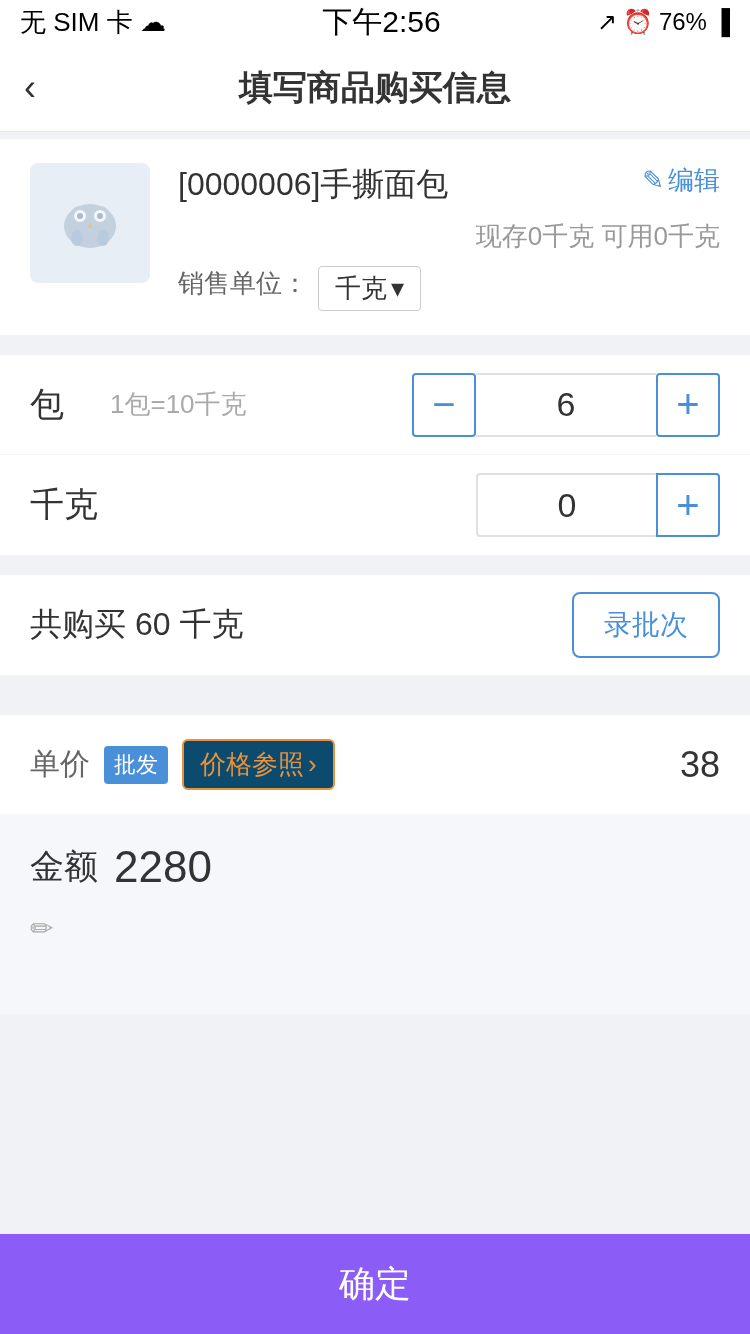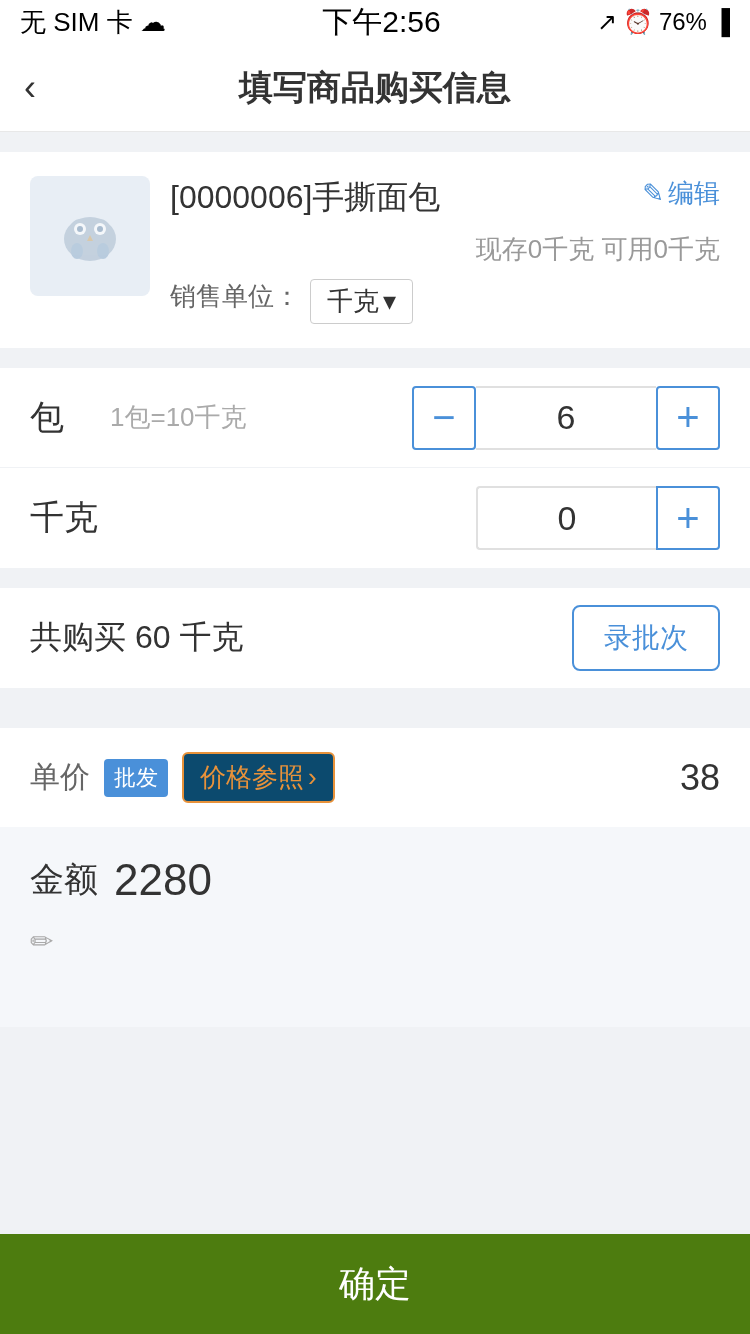--- a/index.html
+++ b/index.html
@@ -67,22 +67,22 @@
       font-weight: 600;
       color: #333;
     }
 
     
     .product-card {
       background: #fff;
       padding: 24px 30px;
       display: flex;
       align-items: flex-start;
-      gap: 20px;
-      margin-top: 20px;
+      gap: 28px;
+      margin-top: 7px;
     }
     .product-image {
       width: 120px;
       height: 120px;
       background: #e8eef5;
       border-radius: 8px;
       display: flex;
       align-items: center;
       justify-content: center;
       flex-shrink: 0;
@@ -306,21 +306,21 @@
       min-height: 300px;
     }
 
     
     .confirm-btn {
       position: fixed;
       bottom: 0;
       left: 0;
       width: 750px;
       height: 100px;
-      background: #4d7c0f;
+      background: #8b5cf6;
       color: #fff;
       font-size: 36px;
       font-weight: 500;
       display: flex;
       align-items: center;
       justify-content: center;
       cursor: pointer;
       border: none;
     }
 

